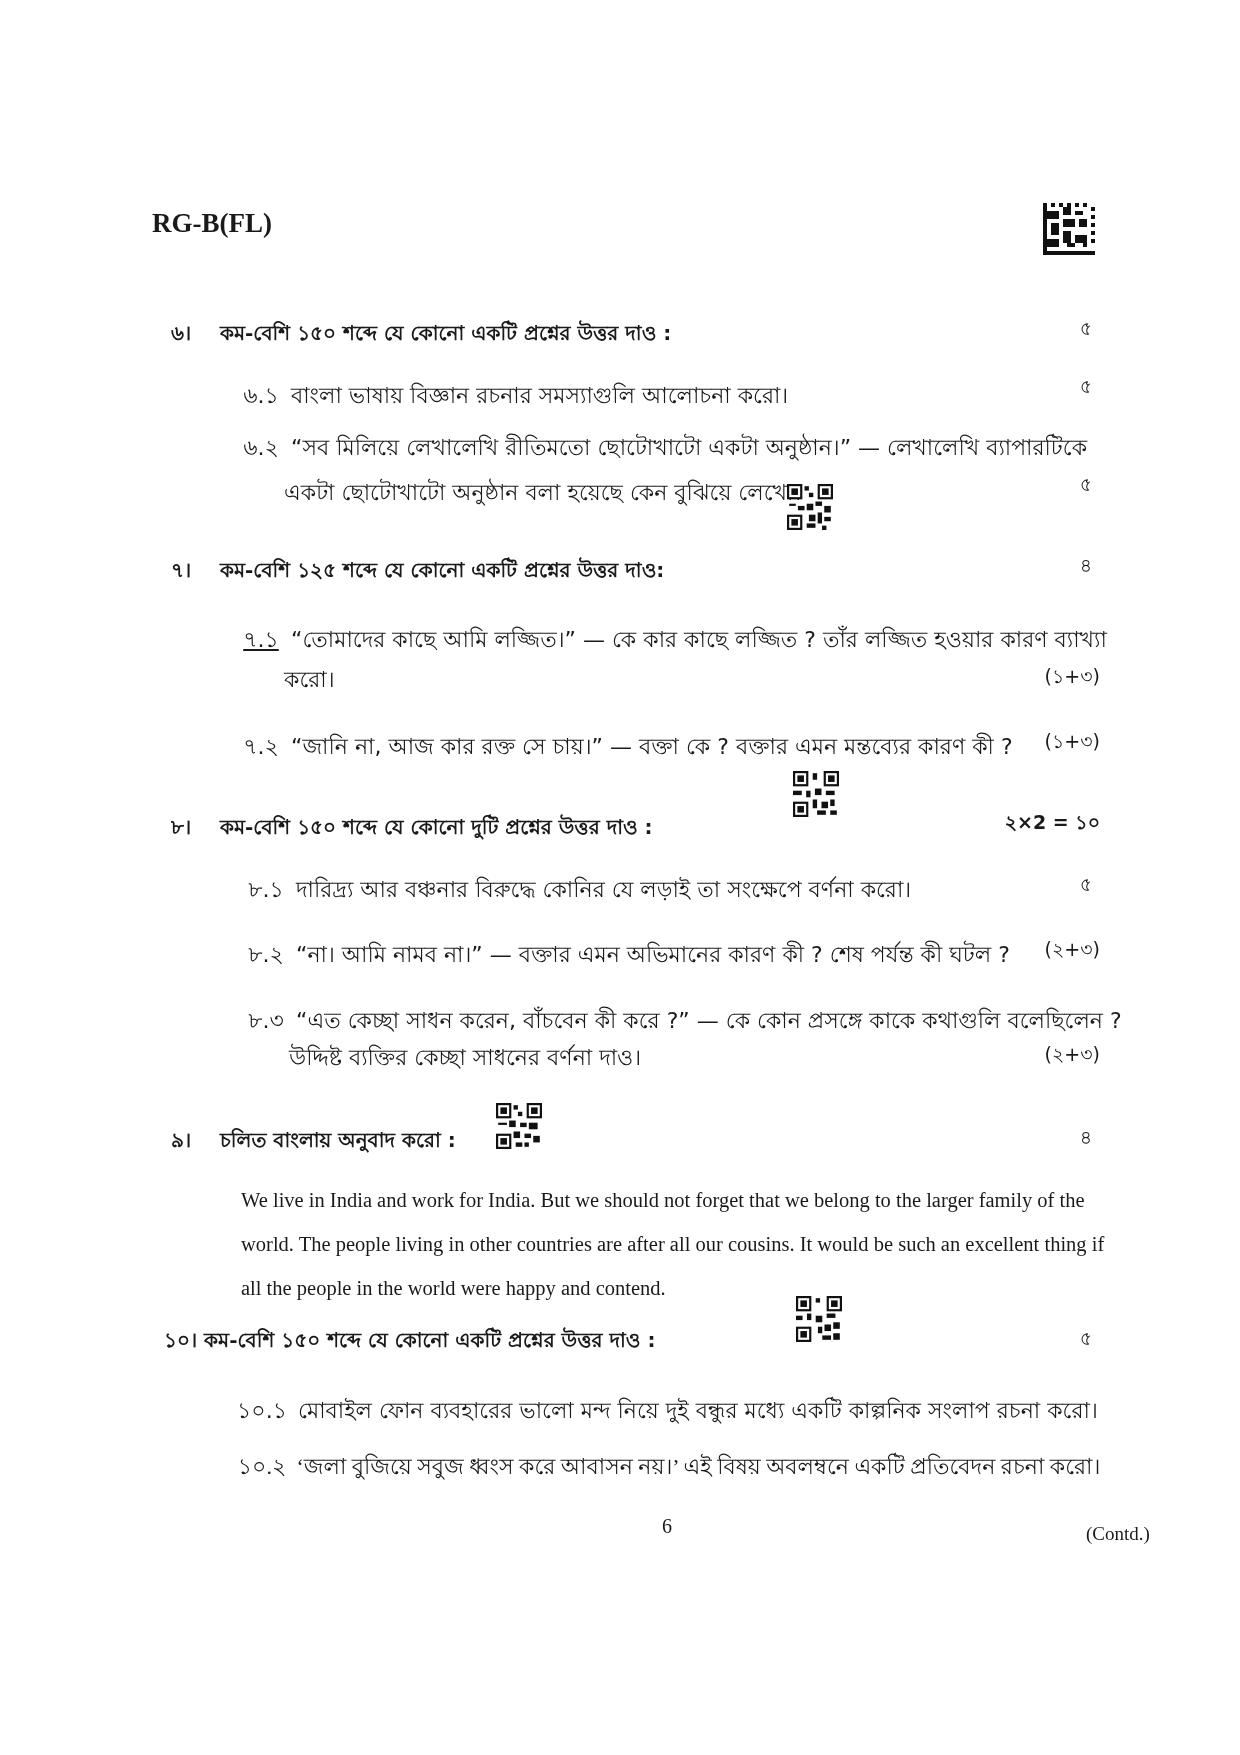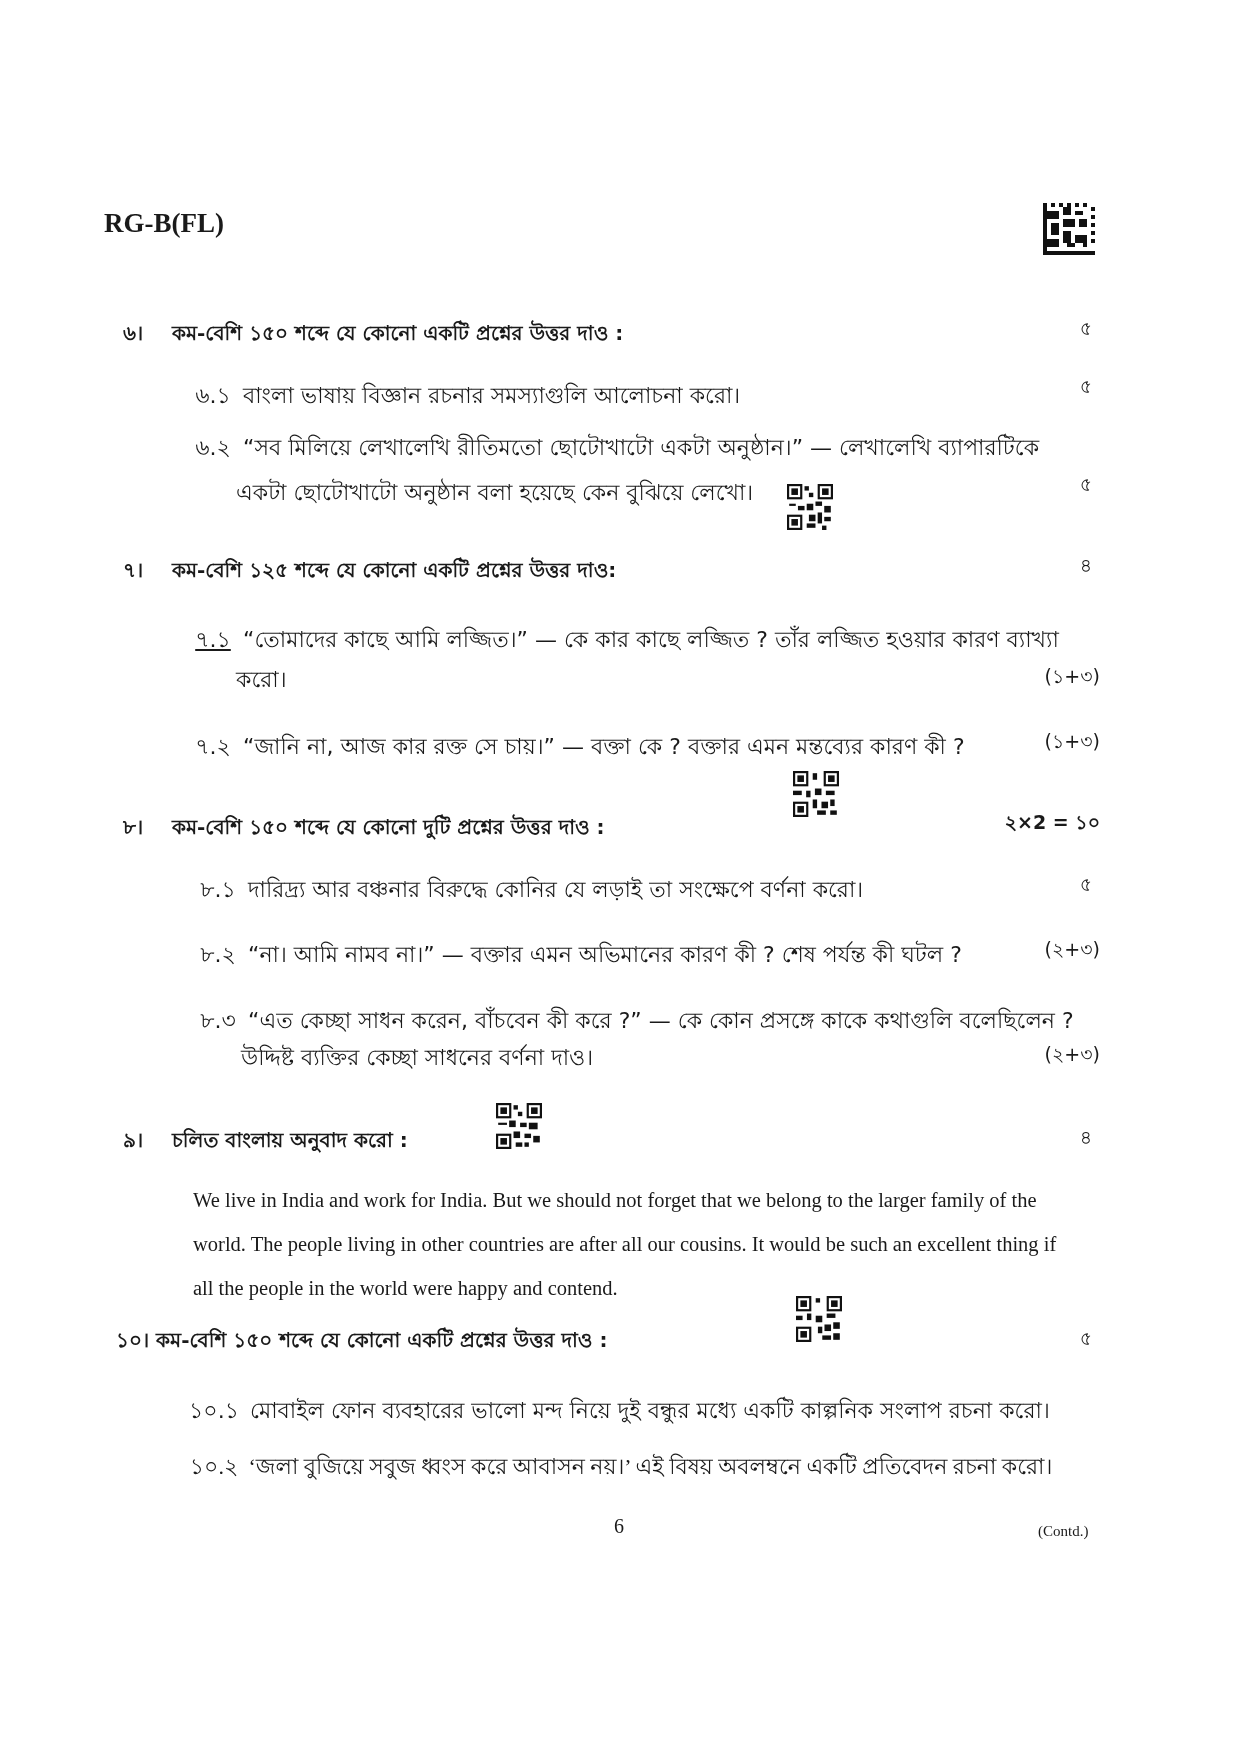--- a/index.html
+++ b/index.html
@@ -1,26 +1,26 @@
 <!DOCTYPE html>
 <html><head>
 <meta charset="utf-8">
 <style>
   html, body { margin: 0; padding: 0; background: #ffffff; }
   body { width: 1240px; height: 1755px; position: relative; overflow: hidden; color: #1a1a1a;
          font-family: "DejaVu Sans", "Liberation Sans", sans-serif; }
-  .abs { position: absolute; }
+  .abs { position: absolute; margin-left: 48px; }
   .code { font-family: "Liberation Serif", serif; font-weight: bold; font-size: 27px; }
   .qhead { font-size: 20px; font-weight: bold; white-space: nowrap; }
   .qnum { display: inline-block; }
   .sub { font-size: 22px; white-space: nowrap; text-align: center; }
   .marks { font-size: 19px; text-align: right; white-space: nowrap; }
   .marks.bold { font-weight: bold; }
   .para { font-family: "Liberation Serif", serif; font-size: 20.5px; line-height: 44px; width: 880px; }
-  .footer { font-family: "Liberation Serif", serif; font-size: 15px; }
+  .footer { font-family: "Liberation Serif", serif; font-size: 19px; }
   .qr { position: absolute; width: 46px; height: 52px; }
   .dm { position: absolute; width: 52px; height: 52px; }
 </style>
 </head>
 <body>
 
 <div class="abs code" style="left:104px; top:208px;">RG-B(FL)</div>
 <svg class="dm" style="left:1043px; top:203px;" viewBox="0 0 13 13">
   <rect x="0" y="0" width="1" height="13" fill="#111"></rect>
     <rect x="0" y="12" width="13" height="1" fill="#111"></rect>

